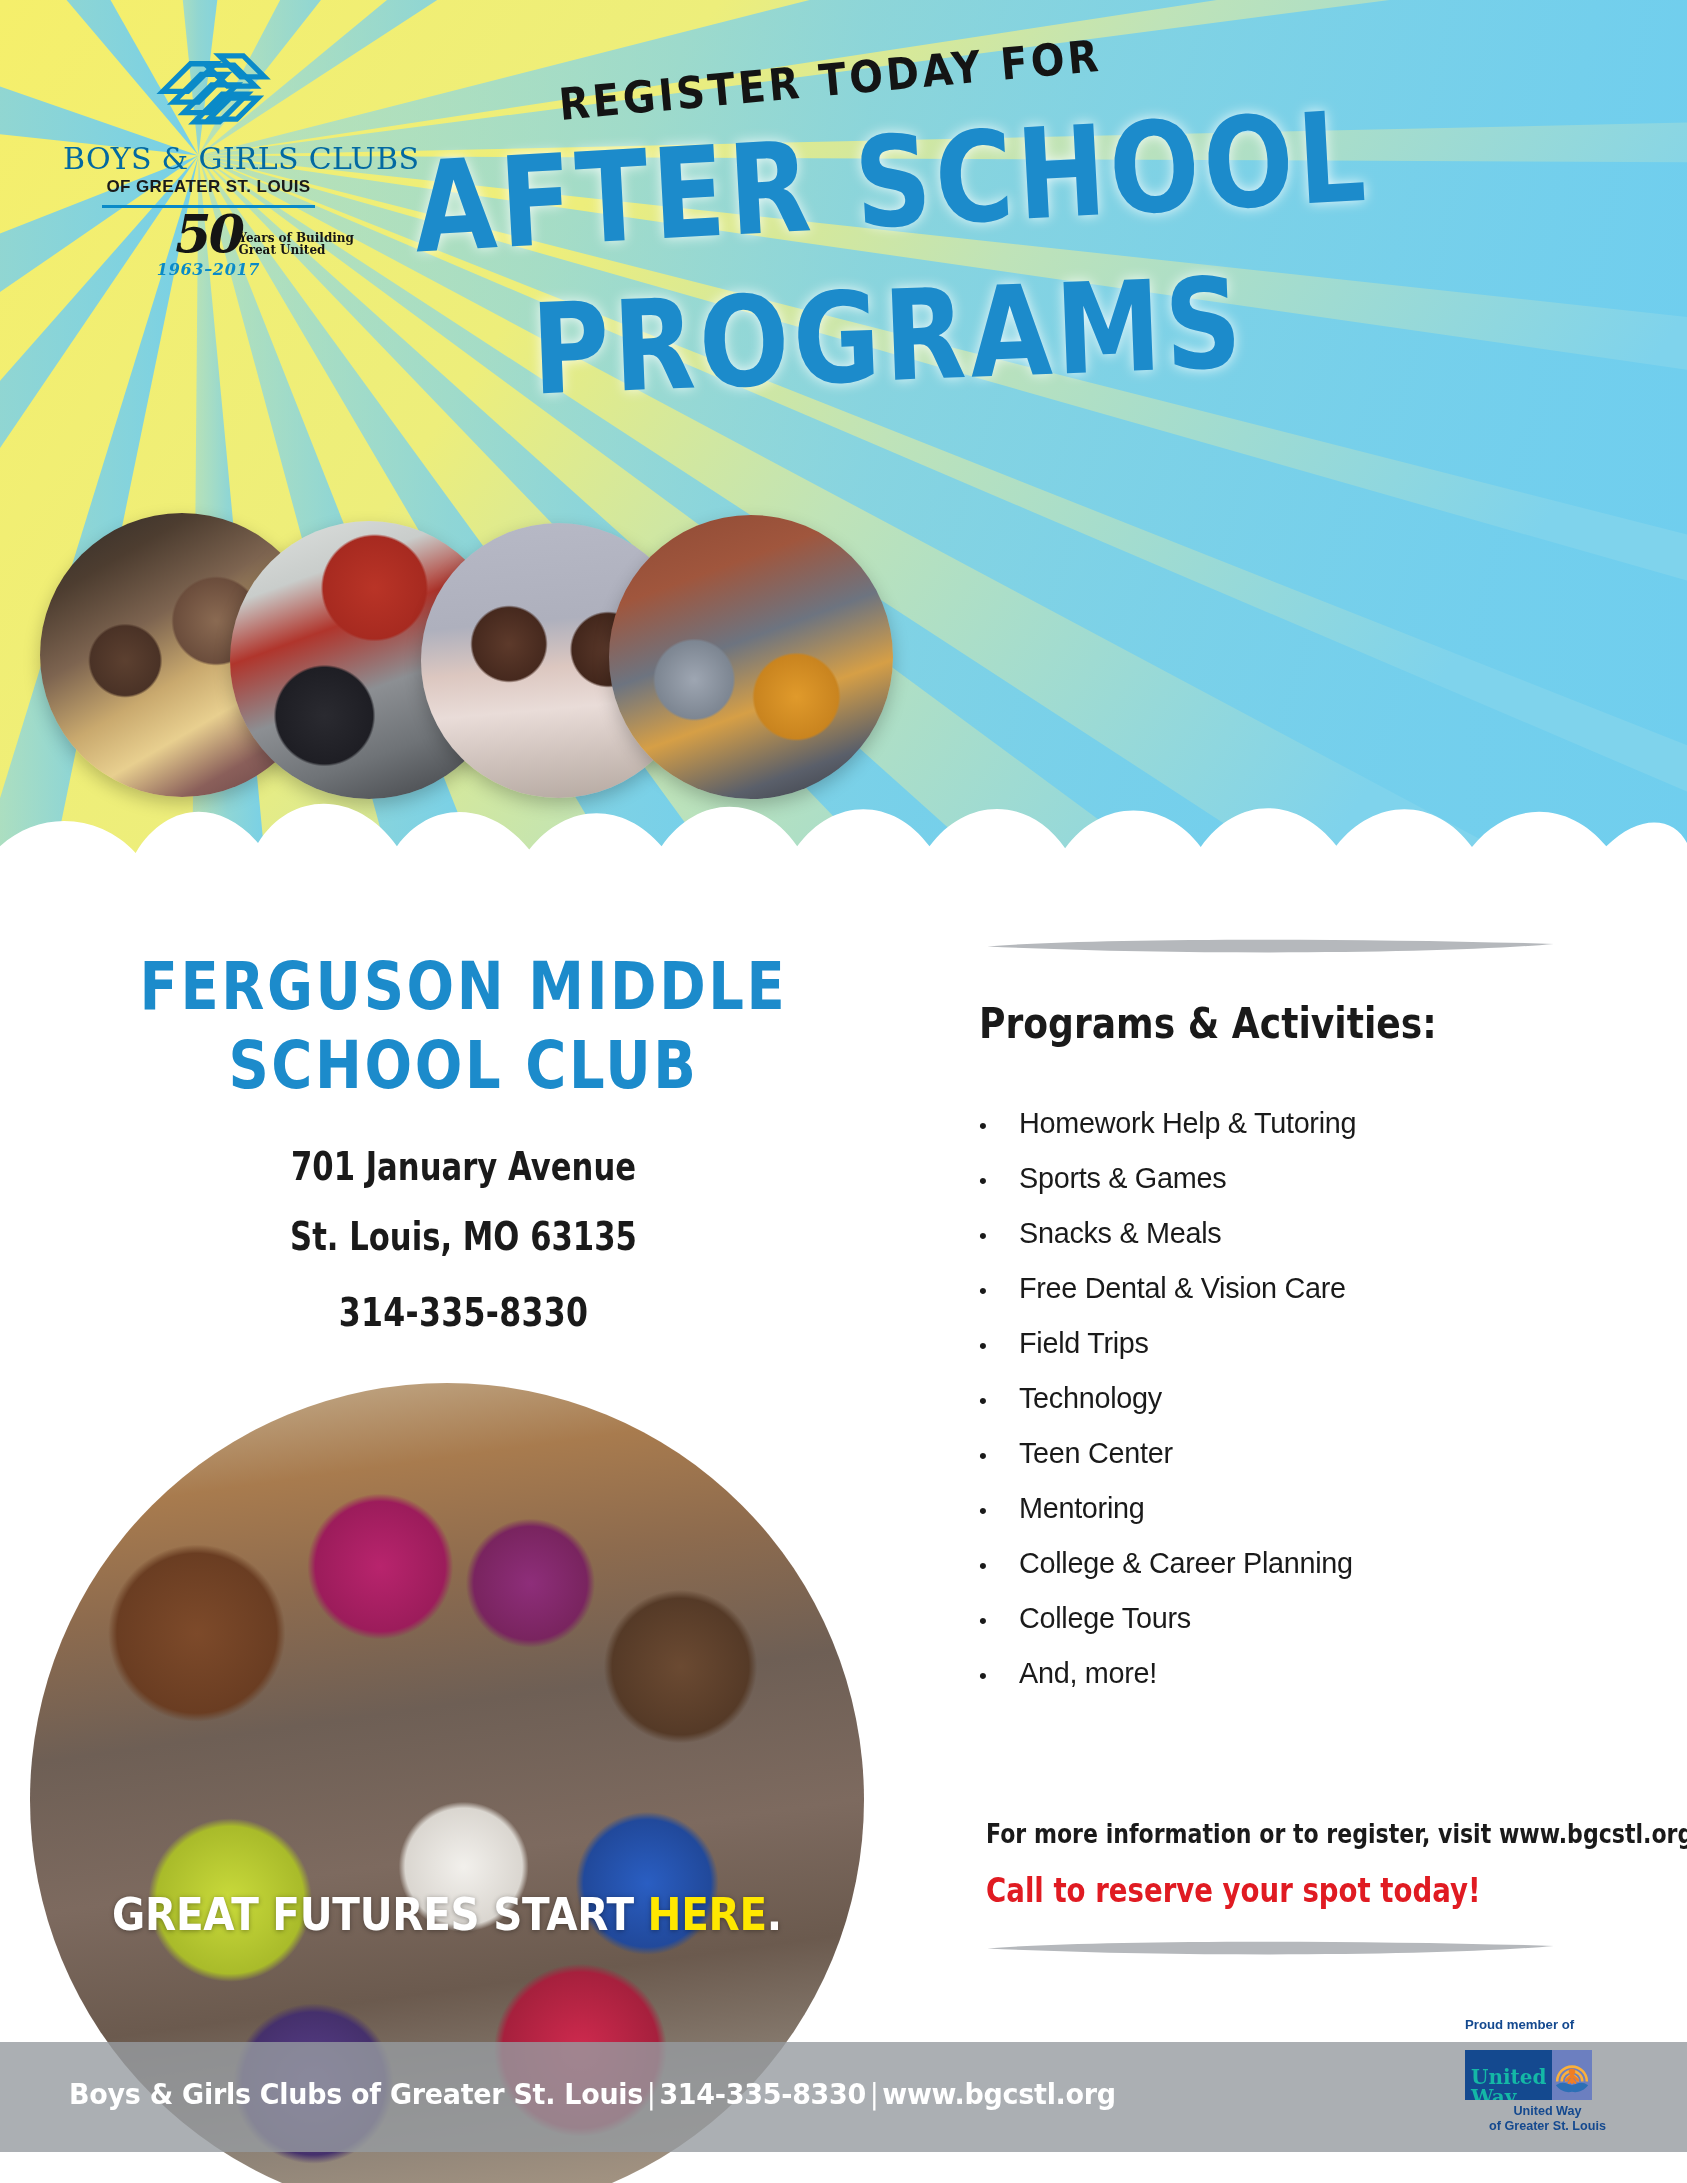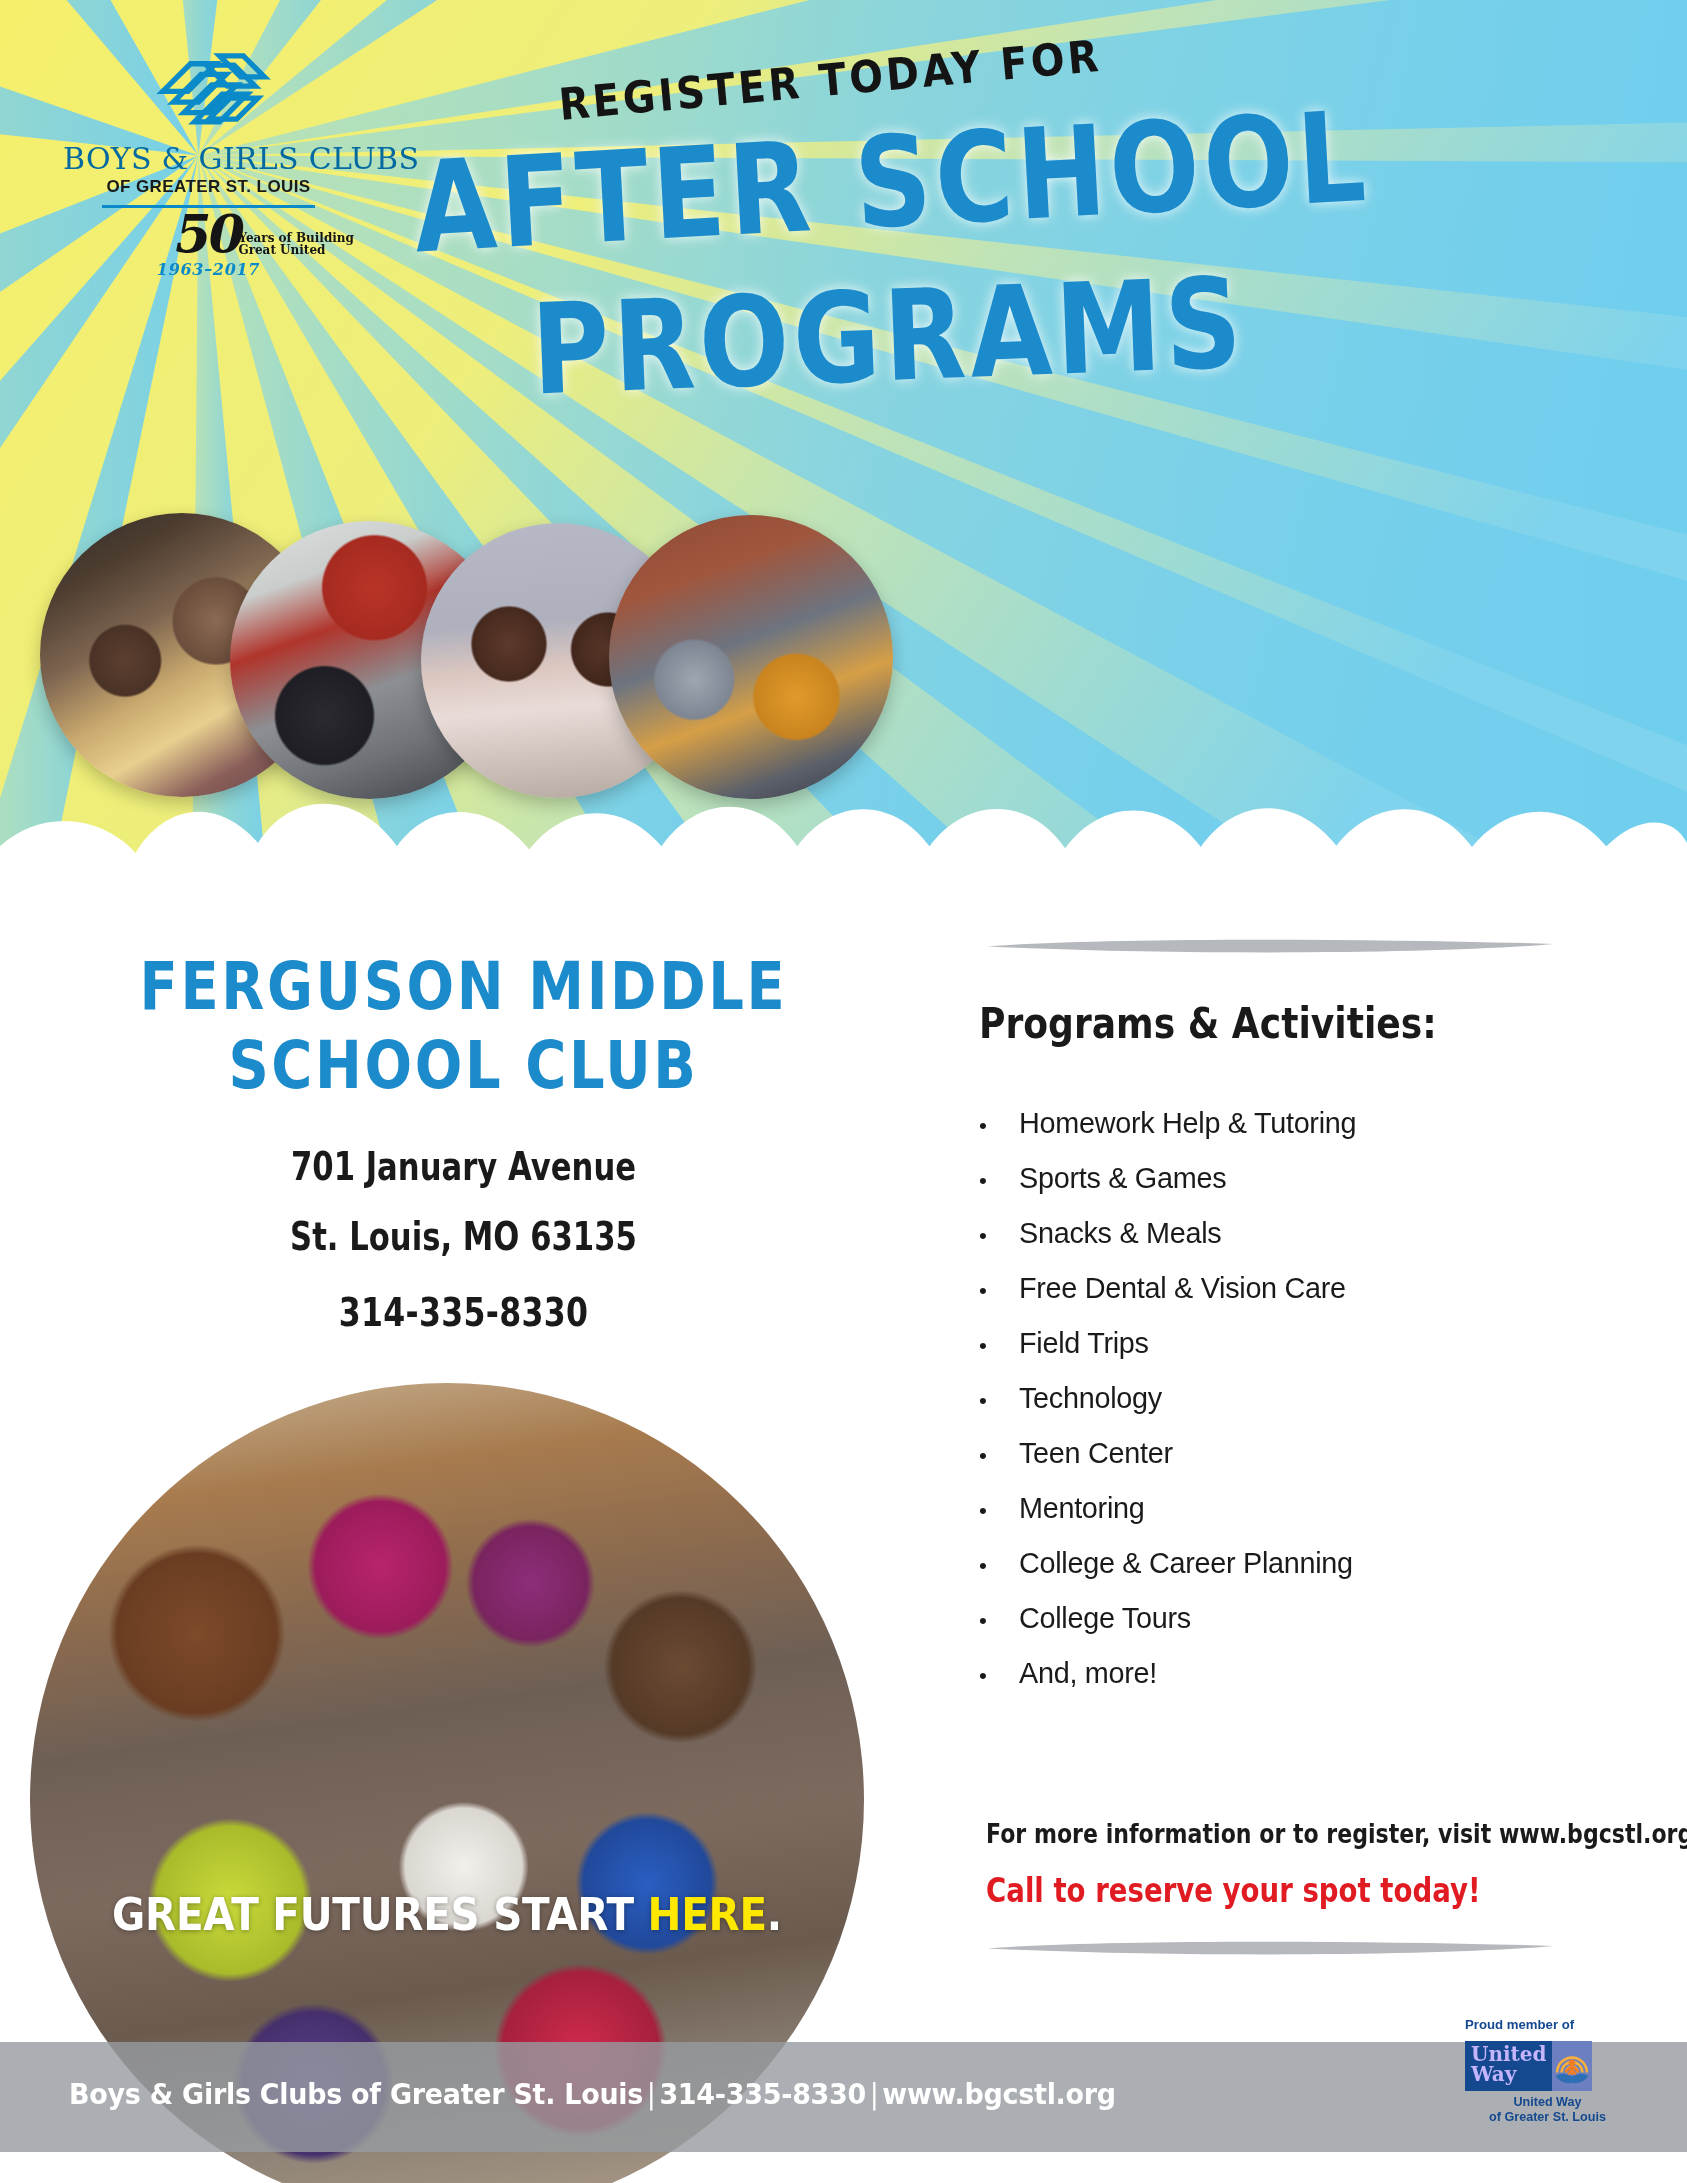--- a/index.html
+++ b/index.html
@@ -333,37 +333,37 @@
     top: 2017px;
     width: 165px;
     z-index: 30;
   }
   #uw-proud {
     font-family: "Liberation Sans", sans-serif;
     font-weight: bold;
     font-size: 13.2px;
     color: #14498F;
     letter-spacing: 0px;
-    margin-bottom: 9px;
+    margin-bottom: 18px;
   }
   #uw-logo {
     width: 127px;
     height: 50px;
     display: flex;
     overflow: hidden;
   }
   #uw-left {
     background: #14498F;
     flex: 0 0 87px;
-    color: #c4b5fd;
+    color: #14b8a6;
     font-family: "DejaVu Serif", serif;
     font-weight: bold;
     font-size: 20px;
     line-height: 0.98;
-    padding: 4px 0 0 6px;
+    padding: 18px 0 0 6px;
     box-sizing: border-box;
   }
   #uw-right {
     background: #6C7FC0;
     flex: 1 1 auto;
     position: relative;
   }
   #uw-name {
     font-family: "Liberation Sans", sans-serif;
     font-weight: bold;

